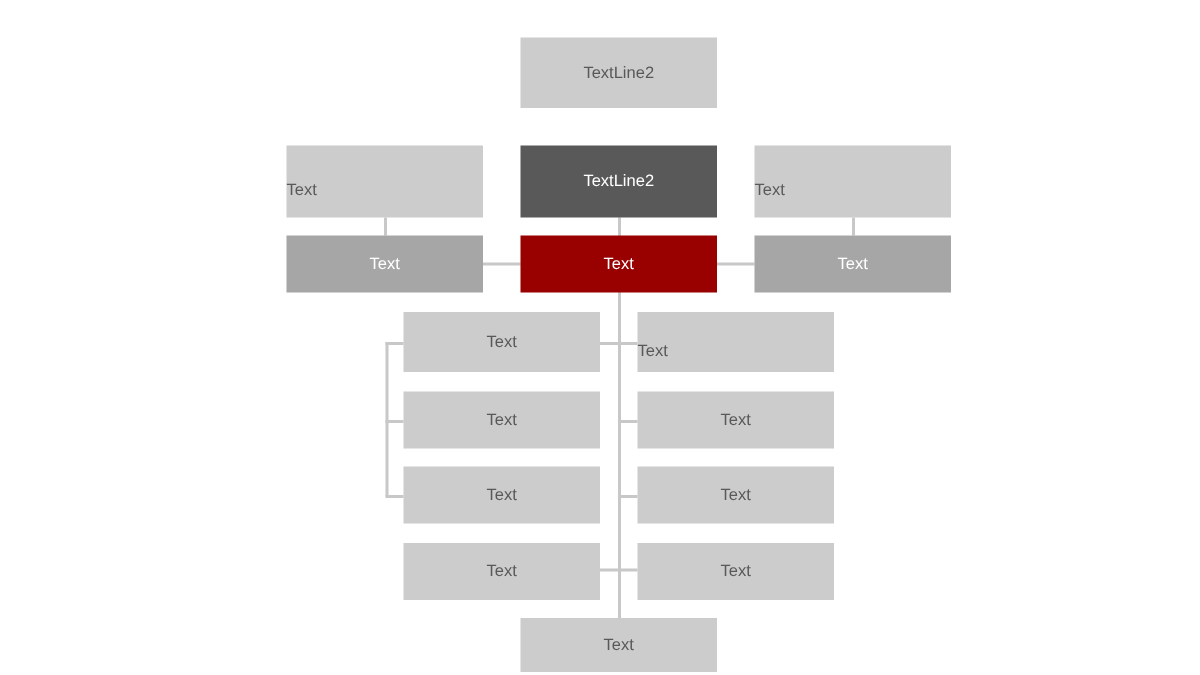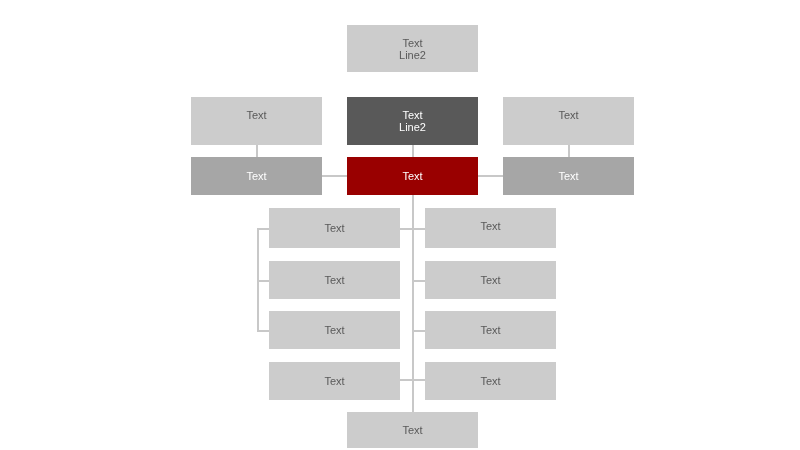--- a/index.html
+++ b/index.html
@@ -1,18 +1,18 @@
 <!DOCTYPE html>
 <html><head>
 <meta charset="utf-8">
 <style>
   html, body { margin:0; padding:0; background:#ffffff; }
   body { width:800px; height:450px; position:relative; overflow:hidden;
          font-family:"Liberation Sans", sans-serif; }
-  .box { position:absolute; display:flex; flex-direction:column; align-items:center;
+  .box { position:absolute; display:flex; flex-direction:row; align-items:center;
          justify-content:center; font-size:11px; line-height:12px; text-align:center; }
   .light { background:#cccccc; color:#595959; }
   .mid { background:#a6a6a6; color:#ffffff; }
   .dark { background:#595959; color:#ffffff; }
   .red { background:#990000; color:#ffffff; }
   .top-align { justify-content:flex-start; padding-top:12px; box-sizing:border-box; }
   .line { position:absolute; background:#c8c8c8; }
 </style>
 </head>
 <body>

